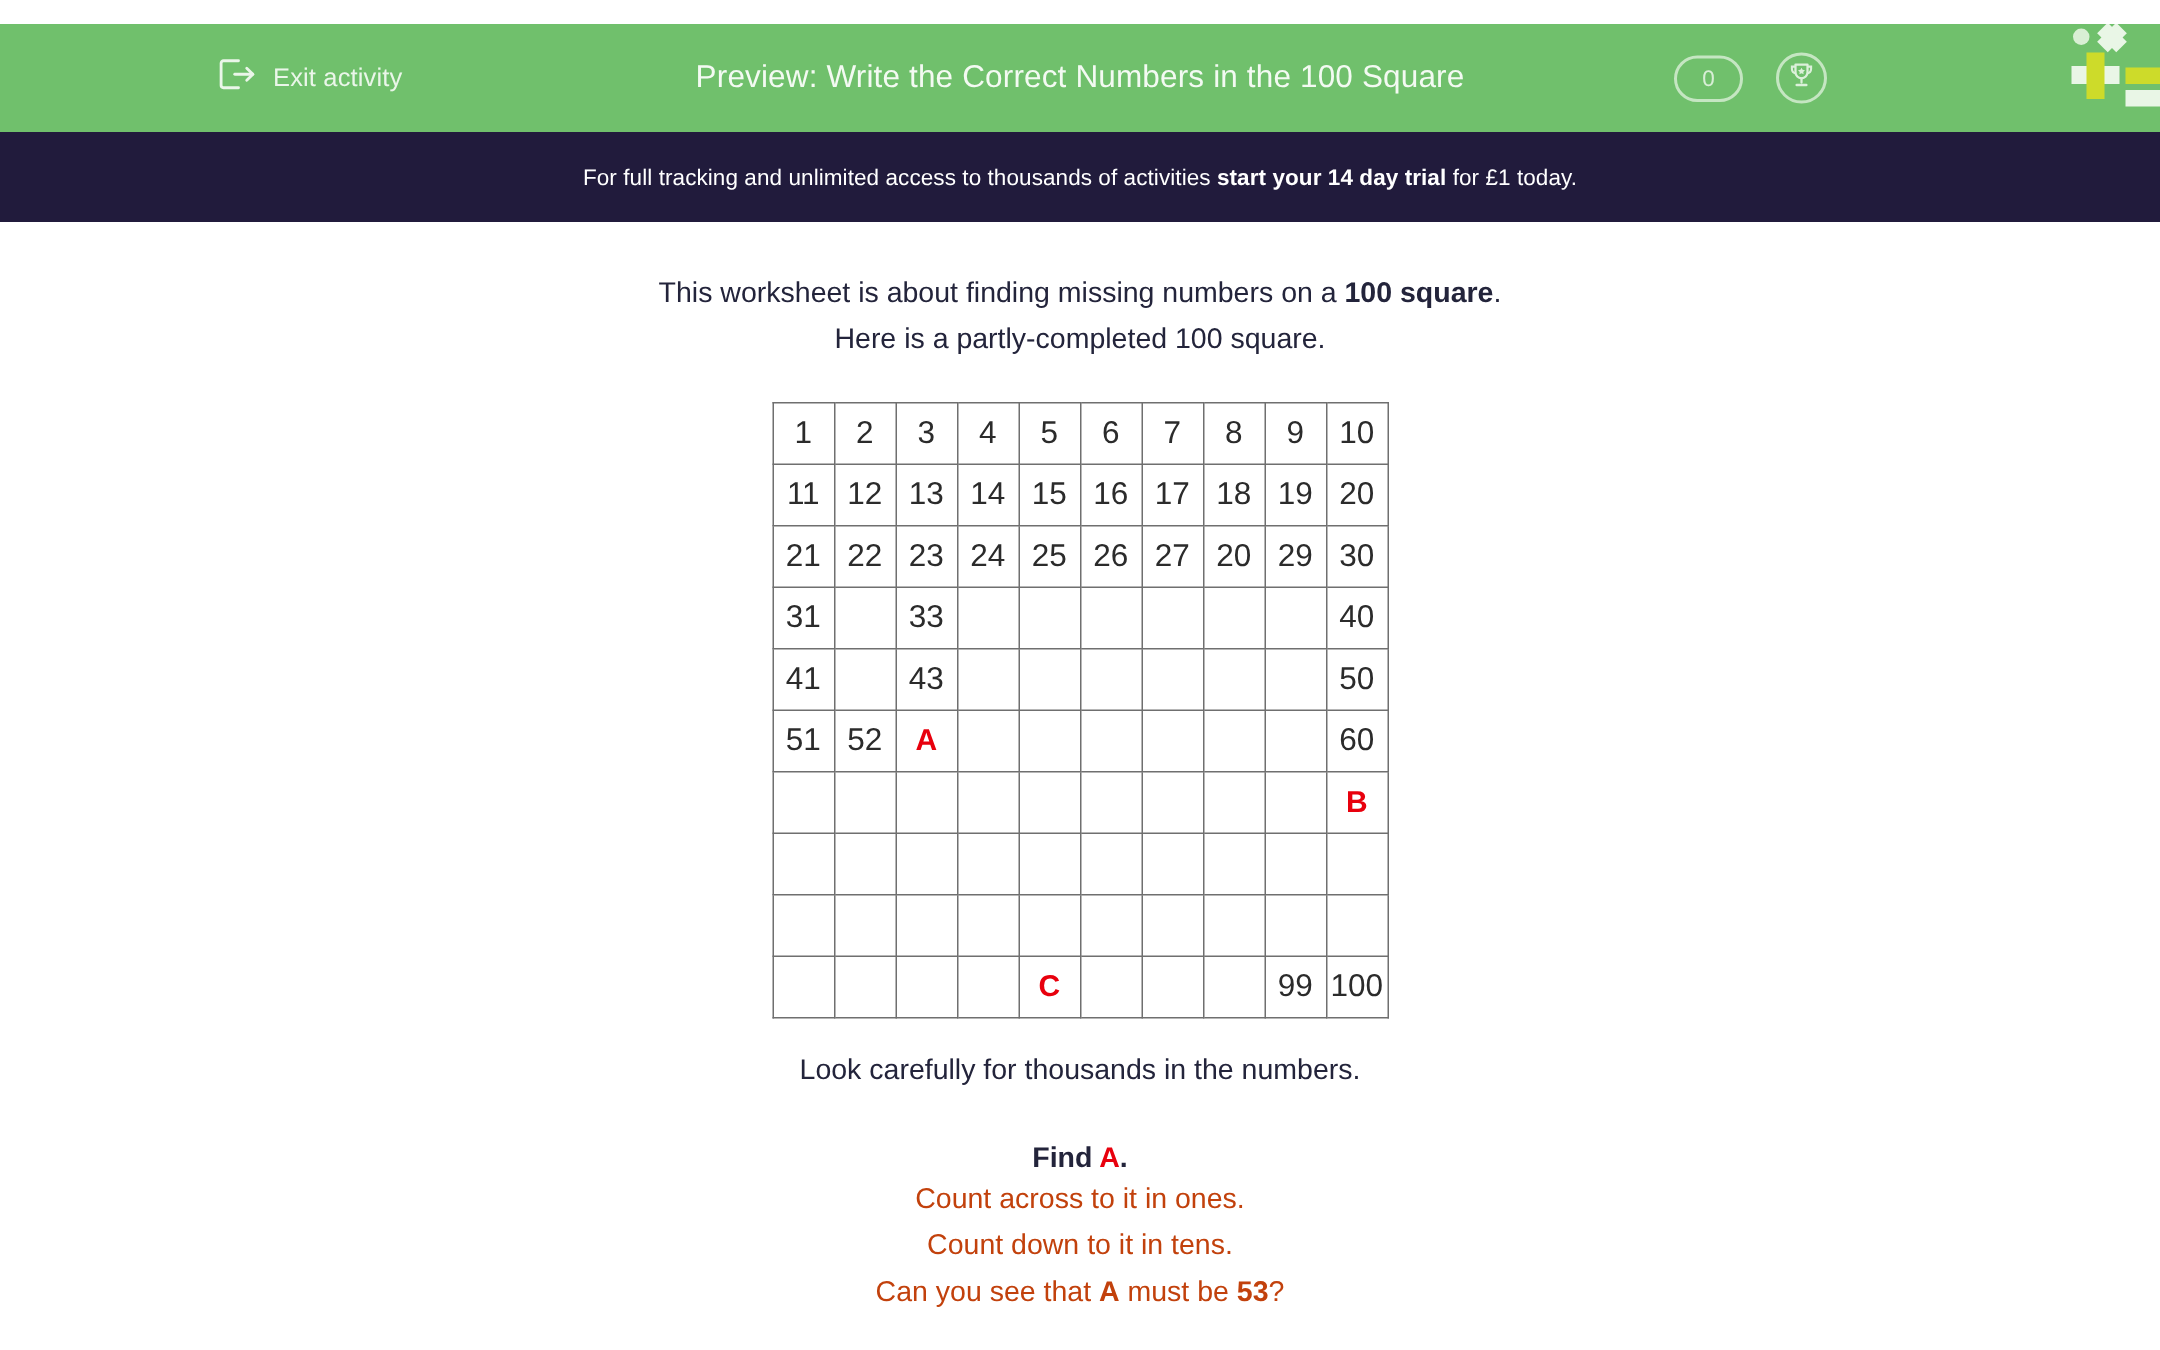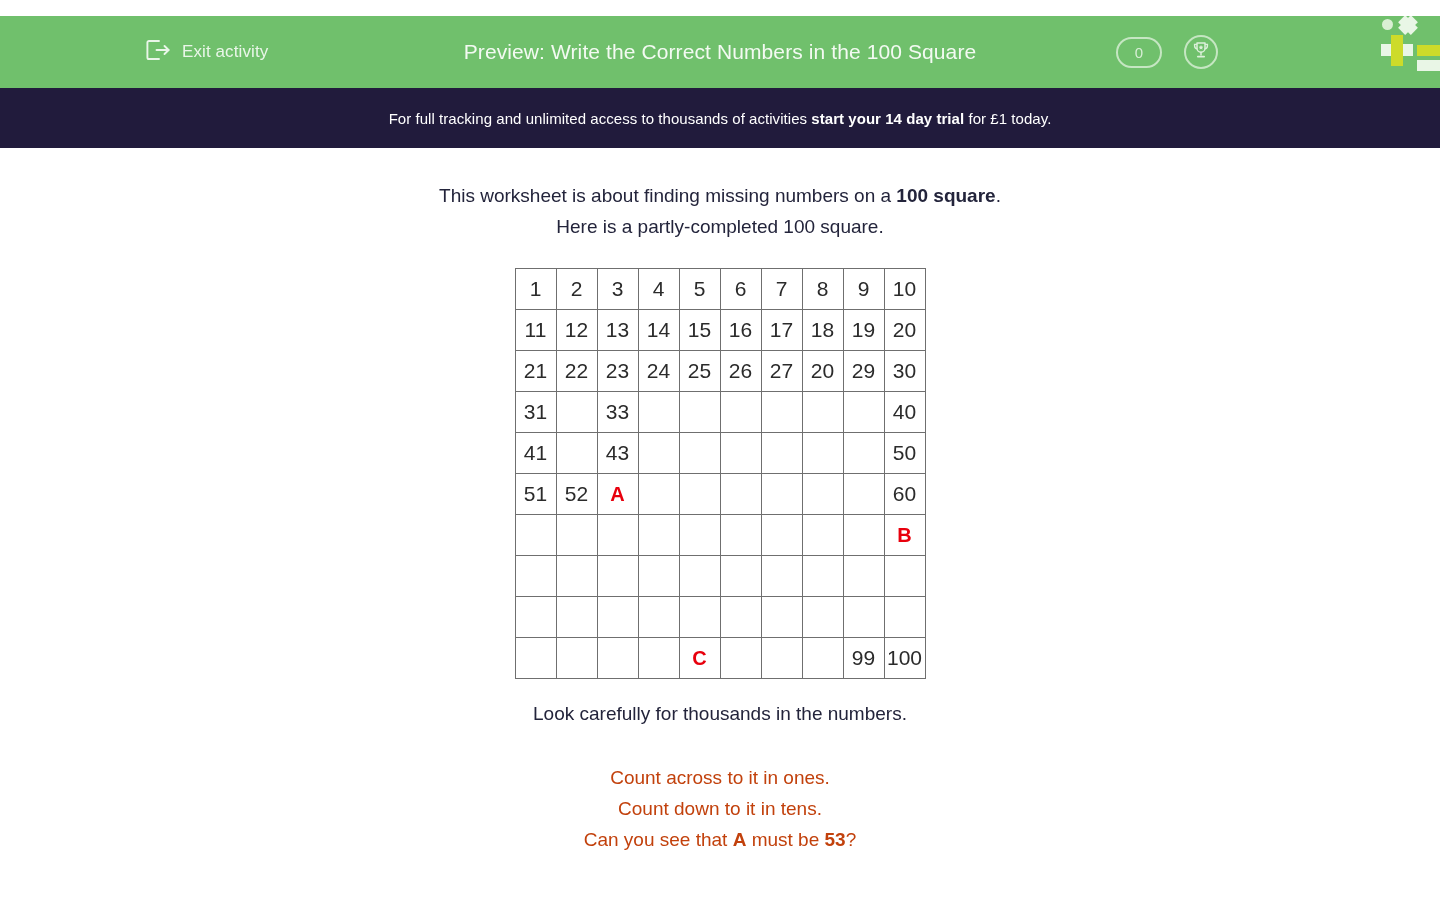--- a/index.html
+++ b/index.html
@@ -349,19 +349,22 @@
             <td>99</td>
             <td>100</td>
           </tr>
         </tbody>
     </table>
   </div>
 
   <div class="patterns-line">Look carefully for thousands in the numbers.</div>
 
   <div class="find-block">
+    <div class="find-title">
+      <span>Find </span><span class="red">A</span><span>.</span>
+    </div>
     <div class="hint-line">Count across to it in ones.</div>
     <div class="hint-line">Count down to it in tens.</div>
     <div class="hint-line">
       <span>Can you see that </span><b>A</b><span> must be </span><b>53</b><span>?</span>
     </div>
   </div>
 </div>
 
 </body></html>

